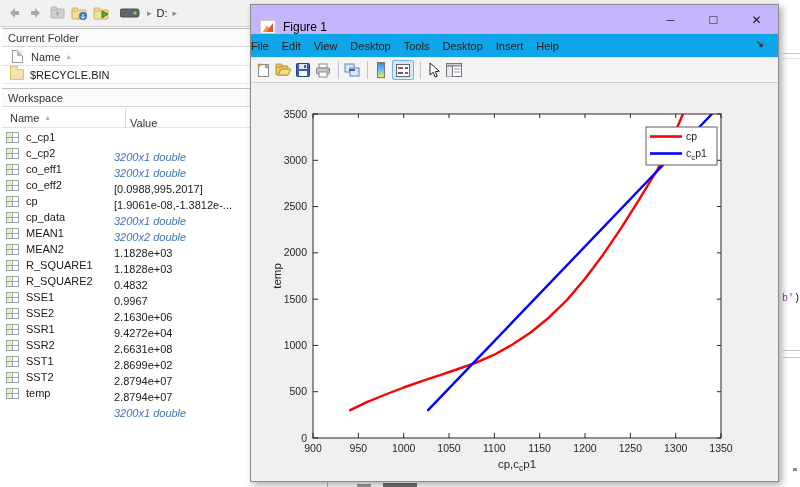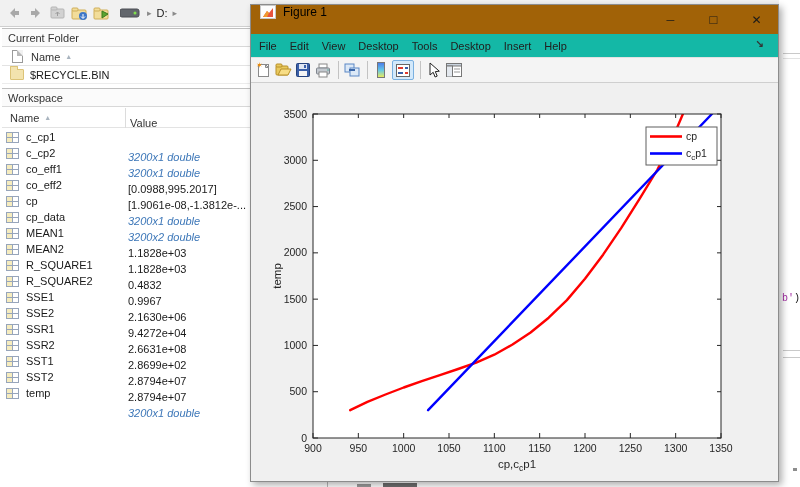--- a/index.html
+++ b/index.html
@@ -23,43 +23,43 @@
   .page-icon::after{content:"";position:absolute;right:-1px;top:-1px;border:3px solid;
     border-color:#f1f1f1 #f1f1f1 #b9b9b9 #b9b9b9;}
   .folder-icon{width:14px;height:11px;background:#f3e3ae;border:1px solid #dcc377;border-radius:1px;
     margin:0 6px 0 8px;position:relative;}
   .folder-icon::before{content:"";position:absolute;left:-1px;top:-4px;width:6px;height:3px;
     background:#f3e3ae;border:1px solid #dcc377;border-bottom:none;border-radius:1px 1px 0 0;}
   #ws-rows{position:absolute;left:2px;top:129px;width:777px;}
   .ws-row{height:16px;display:flex;align-items:center;font-size:11px;color:#1a1a1a;background:#fff;}
   .var-icon{width:13px;height:11px;margin:0 7px 0 4px;flex:0 0 auto;display:block;}
   .ws-name{flex:0 0 102px;}
-  .ws-val{position:absolute;left:126px;margin-top:40px;}
+  .ws-val{position:absolute;left:112px;margin-top:40px;}
   .ws-val.dim{color:#3d77b8;font-style:italic;}
   .ws-col-div{position:absolute;left:123px;top:0;width:1px;height:20px;background:#dcdcdc;}
   
   .right-sliver{position:absolute;left:779px;top:0;width:21px;height:487px;background:#fff;}
   .sliver-line{position:absolute;left:4px;width:17px;height:1px;background:#c9c9c9;}
   .editor-frag{position:absolute;left:3px;top:293px;font-family:"Liberation Mono",monospace;font-size:10px;color:#111;}
   .editor-frag .str{color:#a22ba2;}
   .bottom-sliver{position:absolute;left:0;top:482px;width:800px;height:5px;background:#fff;}
   .smudge{position:absolute;background:#8d8d8d;}
   
   .figure-window{position:absolute;left:250px;top:4px;width:529px;height:478px;background:#f0f0f0;
     border:1px solid #8c8c8c;box-shadow:3px 3px 7px rgba(0,0,0,.32);}
-  .fig-titlebar{height:29px;background:#a16207;display:flex;align-items:flex-start;}
+  .fig-titlebar{height:29px;background:#c4b5fd;display:flex;align-items:flex-end;}
   .fig-title-icon{margin:0 7px 0 9px;width:16px;height:14px;border:1px solid #c9c9c9;background:#fdfdfd;
     display:flex;align-items:center;justify-content:center;}
   .fig-title-text{font-size:12px;color:#000;}
   .win-controls{margin-left:auto;display:flex;height:29px;}
   .win-btn{width:43px;height:29px;display:flex;align-items:center;justify-content:center;
     font-size:11px;color:#1a1a1a;cursor:default;}
   .win-btn.close{font-size:12px;}
-  .fig-menubar{height:24px;background:#14b8a6;border-bottom:1px solid #e2e2e2;display:flex;
-    align-items:center;padding-left:8px;position:relative;}
+  .fig-menubar{height:24px;background:#0ea5e9;border-bottom:1px solid #e2e2e2;display:flex;
+    align-items:center;position:relative;}
   .menu-item{font-size:11px;color:#202020;margin-right:13px;}
   .dock-arrow{position:absolute;right:14px;top:4px;font-size:10px;color:#333;font-weight:bold;}
   .fig-toolbar{height:25px;background:#f4f4f4;border-bottom:1px solid #cfcfcf;display:flex;
     align-items:center;padding-left:3px;}
   .tool{width:18px;height:18px;display:flex;align-items:center;justify-content:center;margin-right:2px;}
   .tool-sep{width:1px;height:18px;background:#c3c3c3;margin:0 4px;}
   .tool.active{width:22px;height:20px;background:#d3e9fb;border:1px solid #7ab0e0;border-radius:2px;}
   .fig-canvas{position:relative;width:527px;height:398px;background:#f0f0f0;}
   #chart{position:absolute;left:0;top:0;}
   #chart text{font-family:"Liberation Sans",sans-serif;fill:#262626;}

